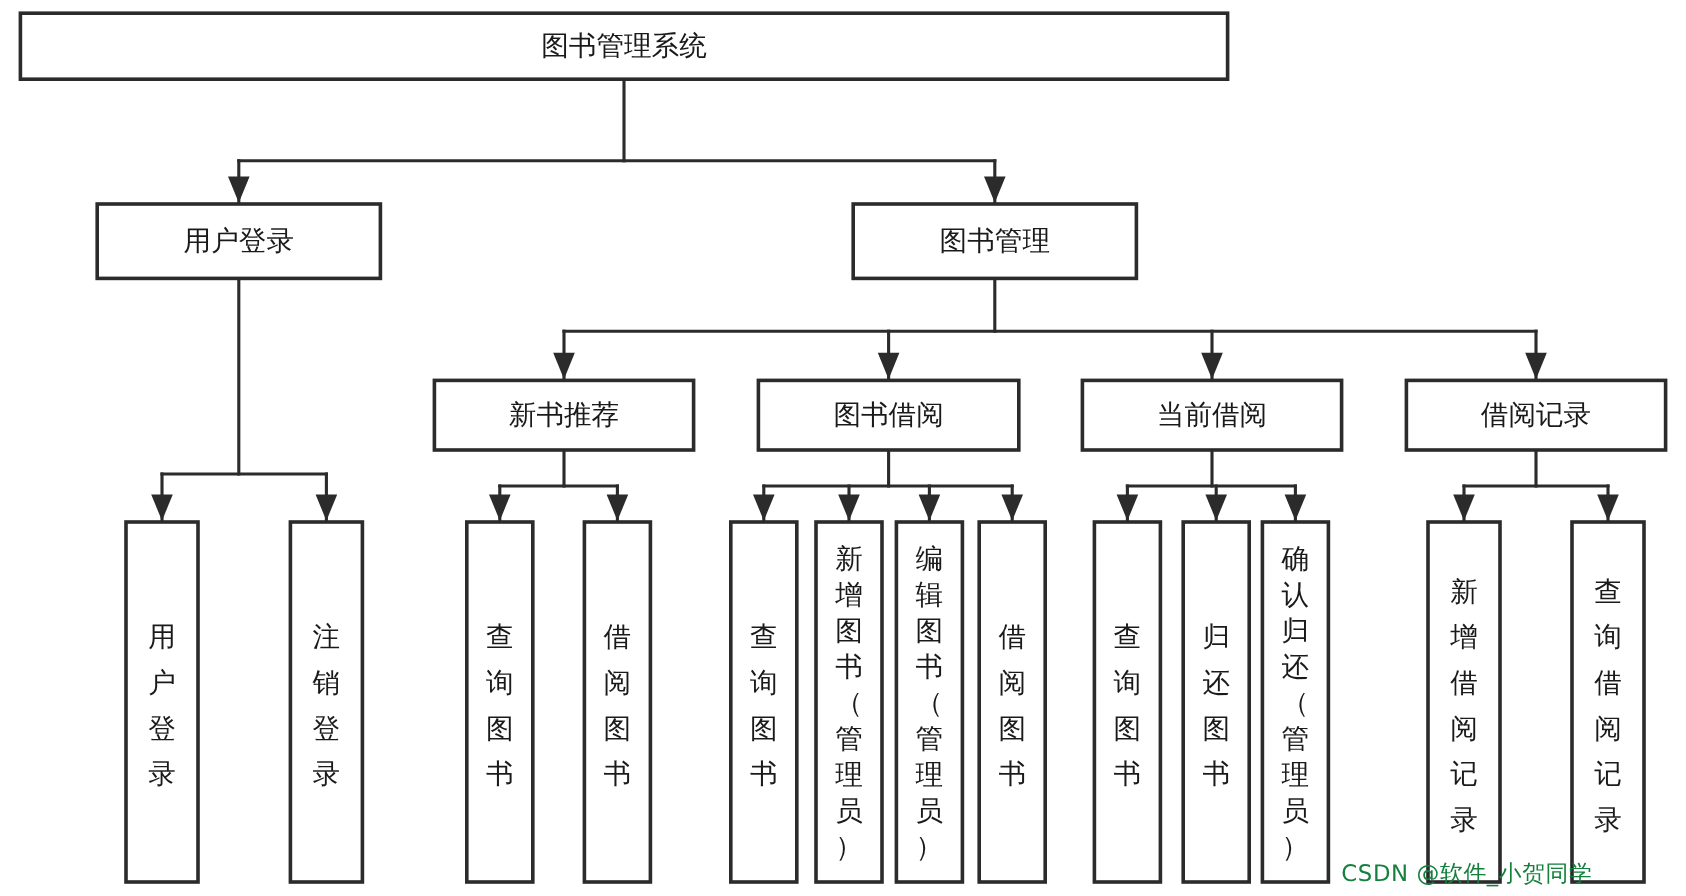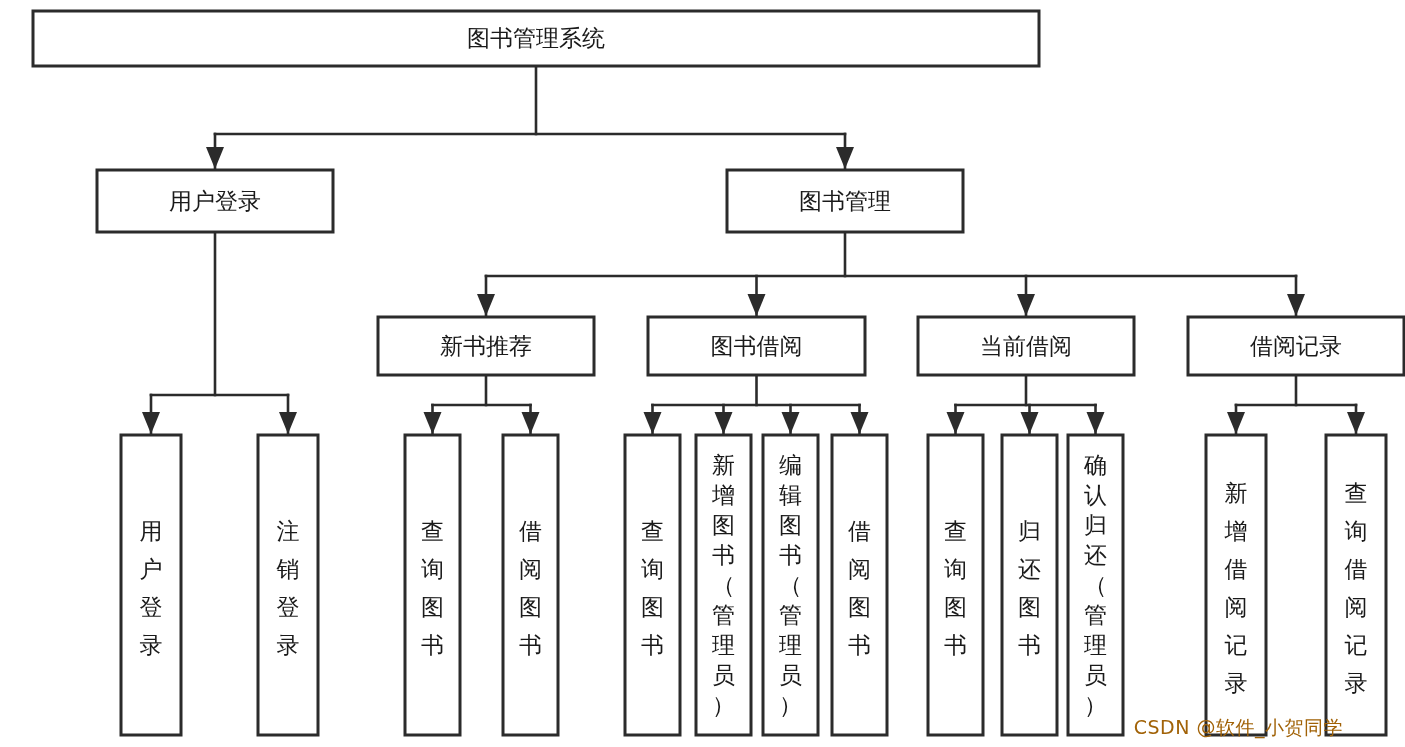--- a/index.html
+++ b/index.html
@@ -10,21 +10,21 @@
   }
   body {
     width: 1405px;
     height: 747px;
     position: relative;
     font-family: "DejaVu Sans", "Liberation Sans", sans-serif;
     overflow: hidden;
   }
   #diagram-root {
     position: absolute;
-    left: 16px;
+    left: 0;
     top: 0;
     width: 1335px;
     height: 747px;
   }
   svg#tree {
     display: block;
     width: 1405px;
     height: 747px;
   }
   .node-box {
@@ -59,21 +59,21 @@
   .arrow-head {
     fill: #2b2b2b;
     stroke: none;
   }
   .watermark {
     position: absolute;
     right: 8px;
     bottom: 6px;
     font-family: "DejaVu Sans", "Liberation Sans", sans-serif;
     font-size: 19px;
-    color: #a16207;
+    color: #15803d;
     white-space: nowrap;
     letter-spacing: 0.5px;
     pointer-events: none;
   }
 </style>
 </head>
 <body>
 
 <div id="diagram-root">
   <svg id="tree" viewBox="0 0 1405 747" xmlns="http://www.w3.org/2000/svg">

